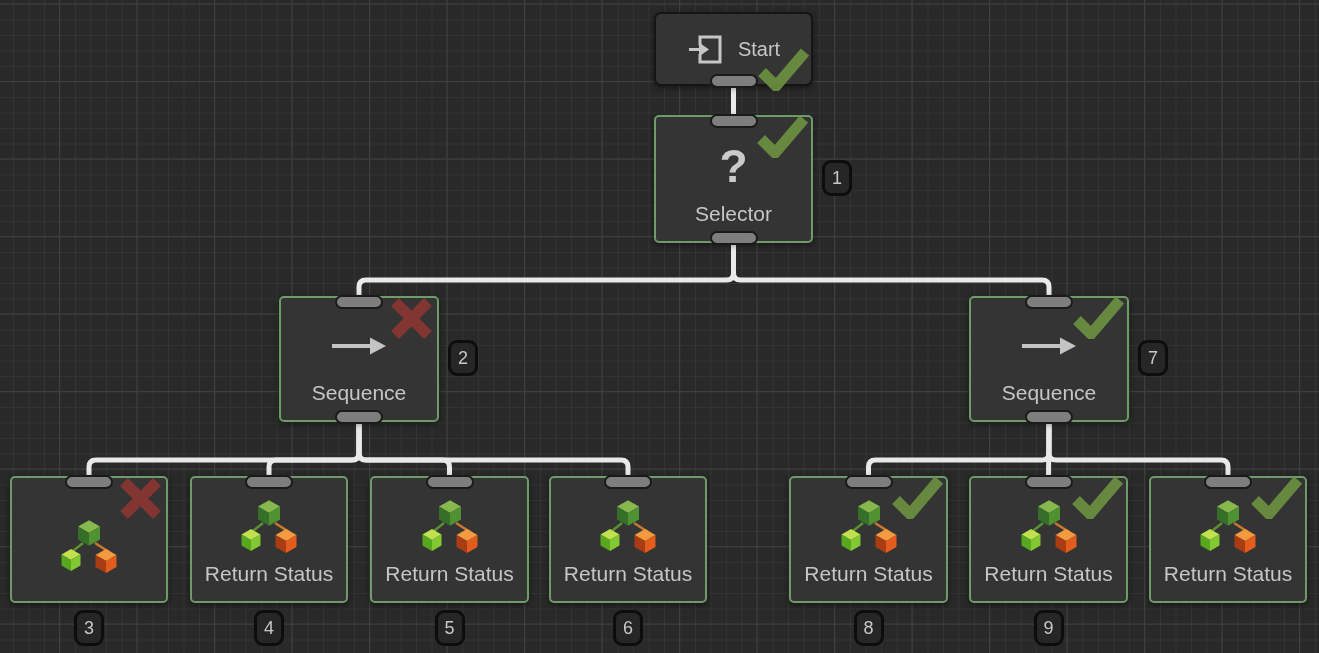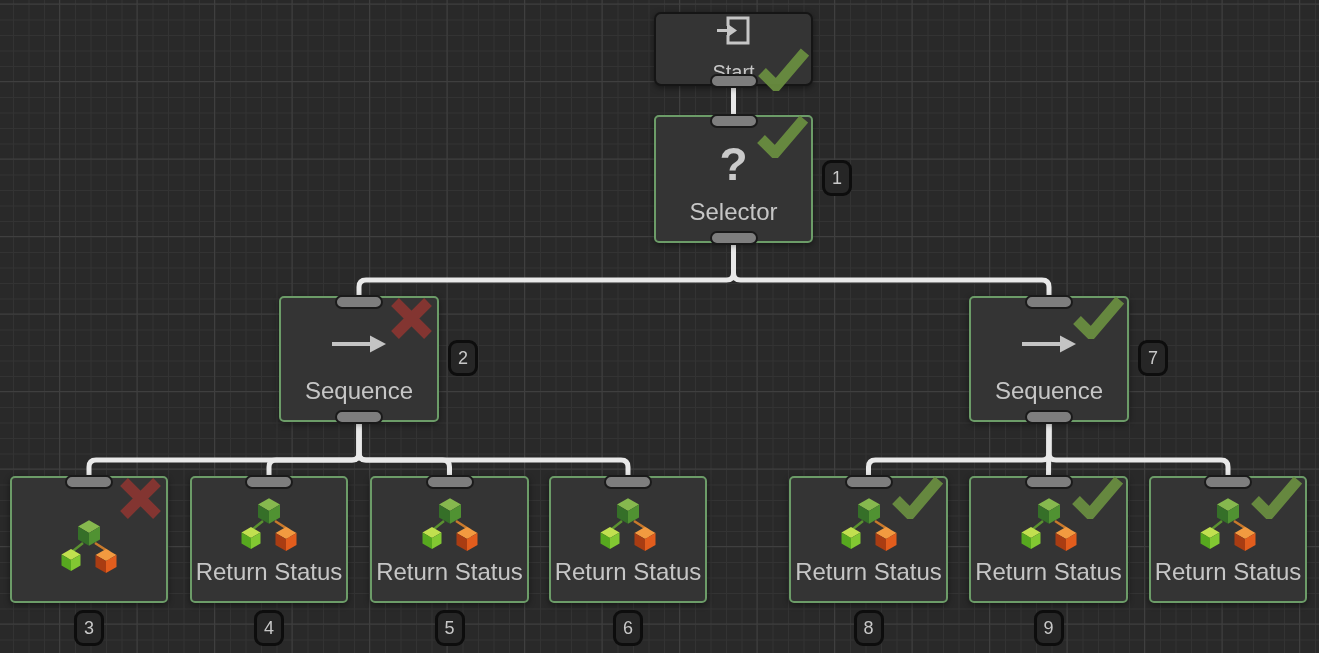--- a/index.html
+++ b/index.html
@@ -27,22 +27,22 @@
   .node{
     position:absolute;z-index:2;
     background:var(--node-fill);
     border:2px solid var(--node-border-active);
     border-radius:5px;
     box-shadow:0 2px 6px rgba(0,0,0,.45);
   }
   .node--plain{border-color:var(--node-border-plain);border-radius:7px;}
   .node-body{position:absolute;inset:0;display:flex;flex-direction:column;align-items:center;}
   .icon-wrap{flex:1 1 auto;display:flex;align-items:center;justify-content:center;padding-top:12px;line-height:0;}
-  .label{flex:0 0 auto;padding-bottom:15px;font-size:24px;color:var(--text);white-space:nowrap;}
-  .node--inline .node-body{flex-direction:column;justify-content:center;gap:14px;}
+  .label{flex:0 0 auto;padding-bottom:15px;font-size:21px;color:var(--text);white-space:nowrap;}
+  .node--inline .node-body{flex-direction:row;justify-content:center;gap:14px;}
   .node--inline .icon-wrap{flex:0 0 auto;padding:0;}
   .node--inline .label{padding:0;font-size:20px;}
   .qmark{font-size:46px;font-weight:bold;color:#cacaca;line-height:1;}
   .port{
     position:absolute;left:50%;transform:translateX(-50%);
     width:48px;height:14px;background:var(--port-fill);
     border:2.5px solid var(--port-border);border-radius:8px;z-index:3;
   }
   .port-top{top:-3px;}
   .port-bottom{bottom:-4px;}

